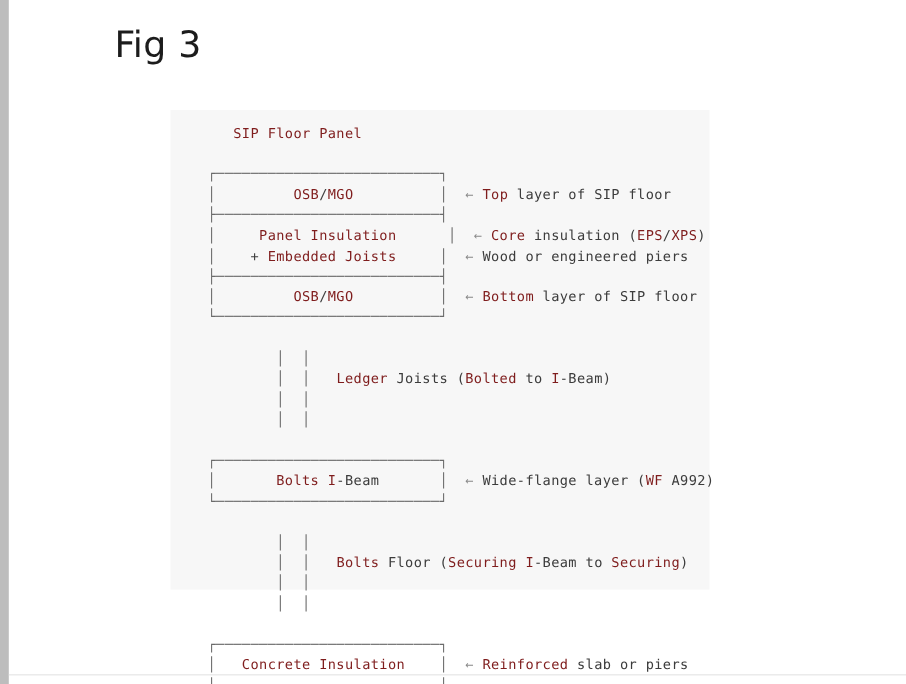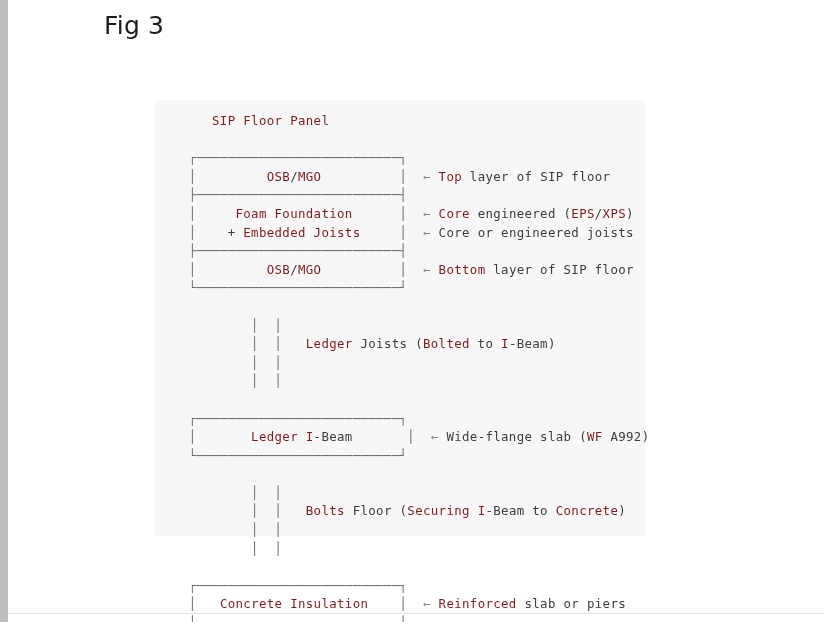--- a/index.html
+++ b/index.html
@@ -40,23 +40,23 @@
     position: absolute;
     left: 8px; top: 0;
     width: 816px;
     height: 622px;
   }
 
   
   #fig-title {
     position: absolute;
     left: 96px;
-    top: 11px;
+    top: 21px;
     font-family: "DejaVu Sans", "Liberation Sans", sans-serif;
-    font-size: 25px;
+    font-size: 33px;
     font-weight: 400;
     color: #1c1c1c;
     letter-spacing: 0.2px;
     white-space: pre;
   }
 
   
   #diagram-panel {
     position: absolute;
     left: 147px;
@@ -96,37 +96,37 @@
 <div id="page">
 
   <div id="fig-title">Fig 3</div>
 
   <div id="diagram-panel">
     <pre id="ascii-art">     <span class="kw">SIP</span><span class="tx"> </span><span class="kw">Floor Panel</span>
 
   <span class="bx">┌──────────────────────────┐</span>
   <span class="bx">│</span>         <span class="kw">OSB</span><span class="tx">/</span><span class="kw">MGO</span>          <span class="bx">│</span>  <span class="ar">←</span> <span class="kw">Top</span><span class="tx"> layer of SIP floor</span>
   <span class="bx">├──────────────────────────┤</span>
-  <span class="bx">│</span>     <span class="kw">Foam Foundation</span>      <span class="bx">│</span>  <span class="ar">←</span> <span class="kw">Core</span><span class="tx"> engineered (</span><span class="kw">EPS</span><span class="tx">/</span><span class="kw">XPS</span><span class="tx">)</span>
-  <span class="bx">│</span>    <span class="tx">+ </span><span class="kw">Embedded Joists</span>     <span class="bx">│</span>  <span class="ar">←</span> <span class="tx">Core or engineered joists</span>
+  <span class="bx">│</span>     <span class="kw">Panel Insulation</span>      <span class="bx">│</span>  <span class="ar">←</span> <span class="kw">Core</span><span class="tx"> insulation (</span><span class="kw">EPS</span><span class="tx">/</span><span class="kw">XPS</span><span class="tx">)</span>
+  <span class="bx">│</span>    <span class="tx">+ </span><span class="kw">Embedded Joists</span>     <span class="bx">│</span>  <span class="ar">←</span> <span class="tx">Wood or engineered piers</span>
   <span class="bx">├──────────────────────────┤</span>
   <span class="bx">│</span>         <span class="kw">OSB</span><span class="tx">/</span><span class="kw">MGO</span>          <span class="bx">│</span>  <span class="ar">←</span> <span class="kw">Bottom</span><span class="tx"> layer of SIP floor</span>
   <span class="bx">└──────────────────────────┘</span>
 
           <span class="bx">│</span>  <span class="bx">│</span>
           <span class="bx">│</span>  <span class="bx">│</span>   <span class="kw">Ledger</span><span class="tx"> Joists (</span><span class="kw">Bolted</span><span class="tx"> to </span><span class="kw">I</span><span class="tx">-Beam)</span>
           <span class="bx">│</span>  <span class="bx">│</span>
           <span class="bx">│</span>  <span class="bx">│</span>
 
   <span class="bx">┌──────────────────────────┐</span>
-  <span class="bx">│</span>       <span class="kw">Ledger I</span><span class="tx">-Beam</span>       <span class="bx">│</span>  <span class="ar">←</span> <span class="tx">Wide-flange slab (</span><span class="kw">WF</span><span class="tx"> A992)</span>
+  <span class="bx">│</span>       <span class="kw">Bolts I</span><span class="tx">-Beam</span>       <span class="bx">│</span>  <span class="ar">←</span> <span class="tx">Wide-flange layer (</span><span class="kw">WF</span><span class="tx"> A992)</span>
   <span class="bx">└──────────────────────────┘</span>
 
           <span class="bx">│</span>  <span class="bx">│</span>
-          <span class="bx">│</span>  <span class="bx">│</span>   <span class="kw">Bolts</span><span class="tx"> Floor (</span><span class="kw">Securing I</span><span class="tx">-Beam to </span><span class="kw">Concrete</span><span class="tx">)</span>
+          <span class="bx">│</span>  <span class="bx">│</span>   <span class="kw">Bolts</span><span class="tx"> Floor (</span><span class="kw">Securing I</span><span class="tx">-Beam to </span><span class="kw">Securing</span><span class="tx">)</span>
           <span class="bx">│</span>  <span class="bx">│</span>
           <span class="bx">│</span>  <span class="bx">│</span>
 
   <span class="bx">┌──────────────────────────┐</span>
   <span class="bx">│</span>   <span class="kw">Concrete Insulation</span>    <span class="bx">│</span>  <span class="ar">←</span> <span class="kw">Reinforced</span><span class="tx"> slab or piers</span>
   <span class="bx">└──────────────────────────┘</span>
 </pre>
   </div>
 
 </div>

